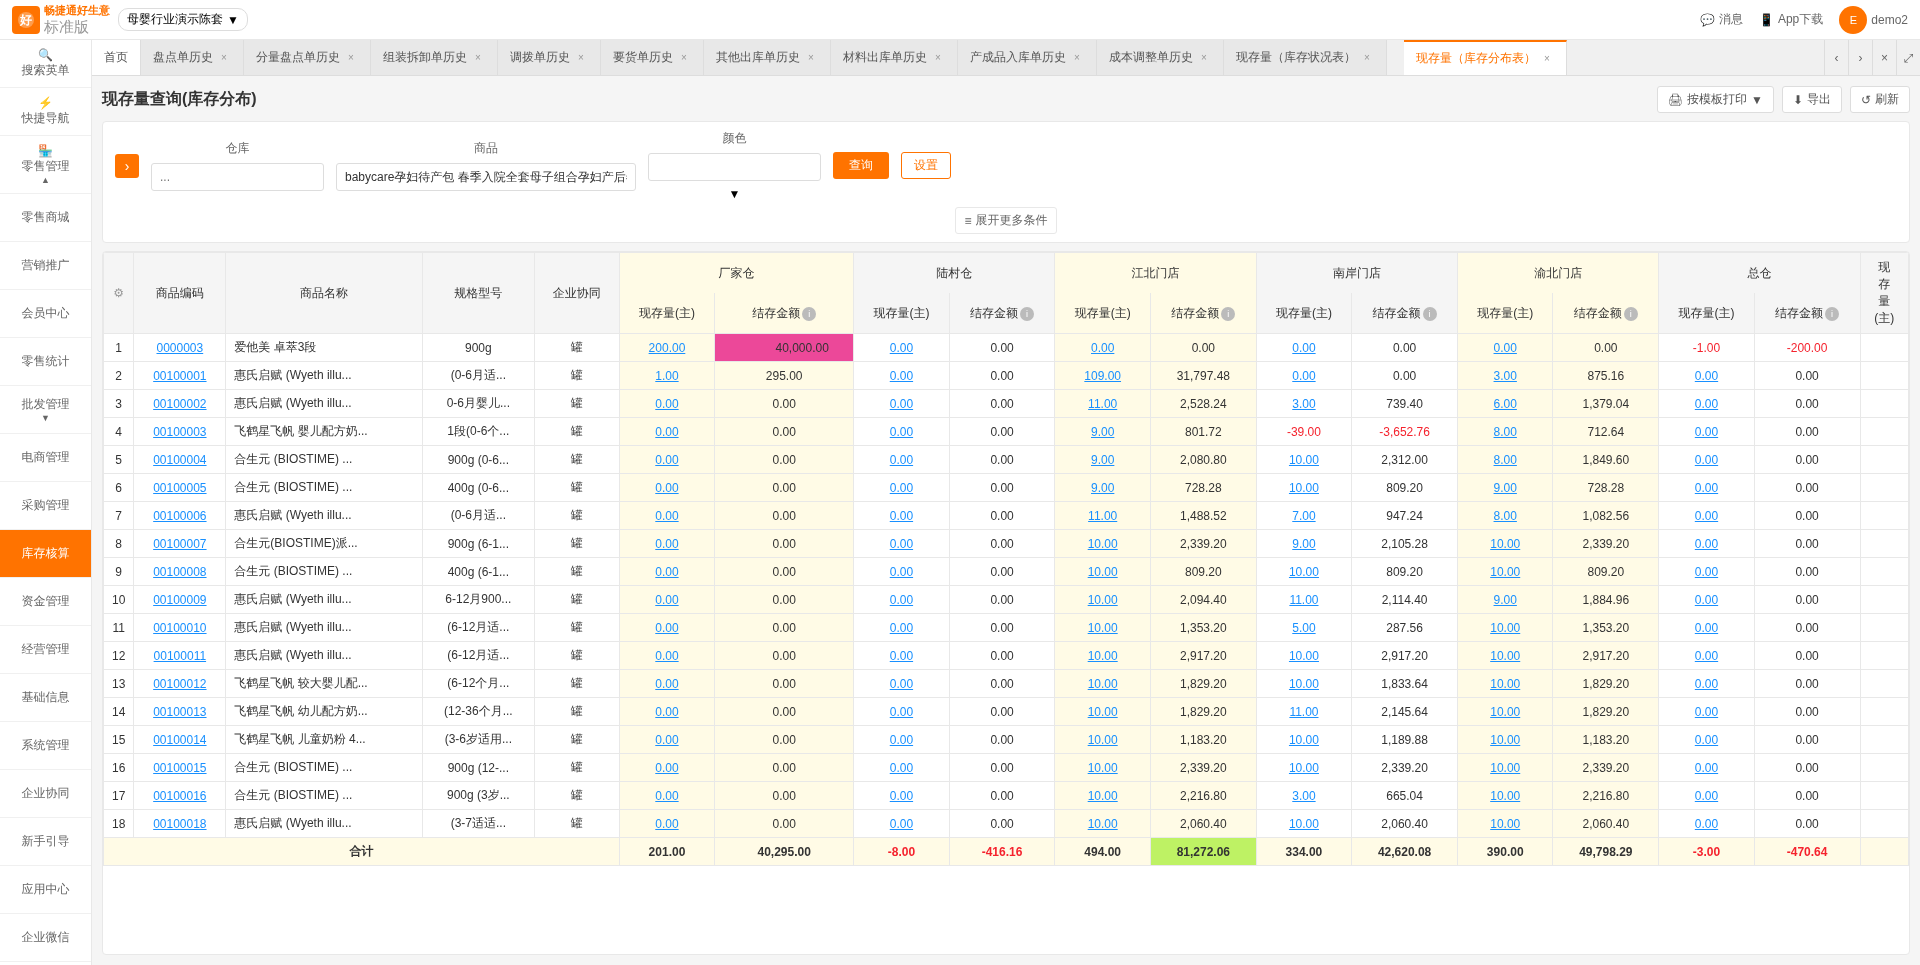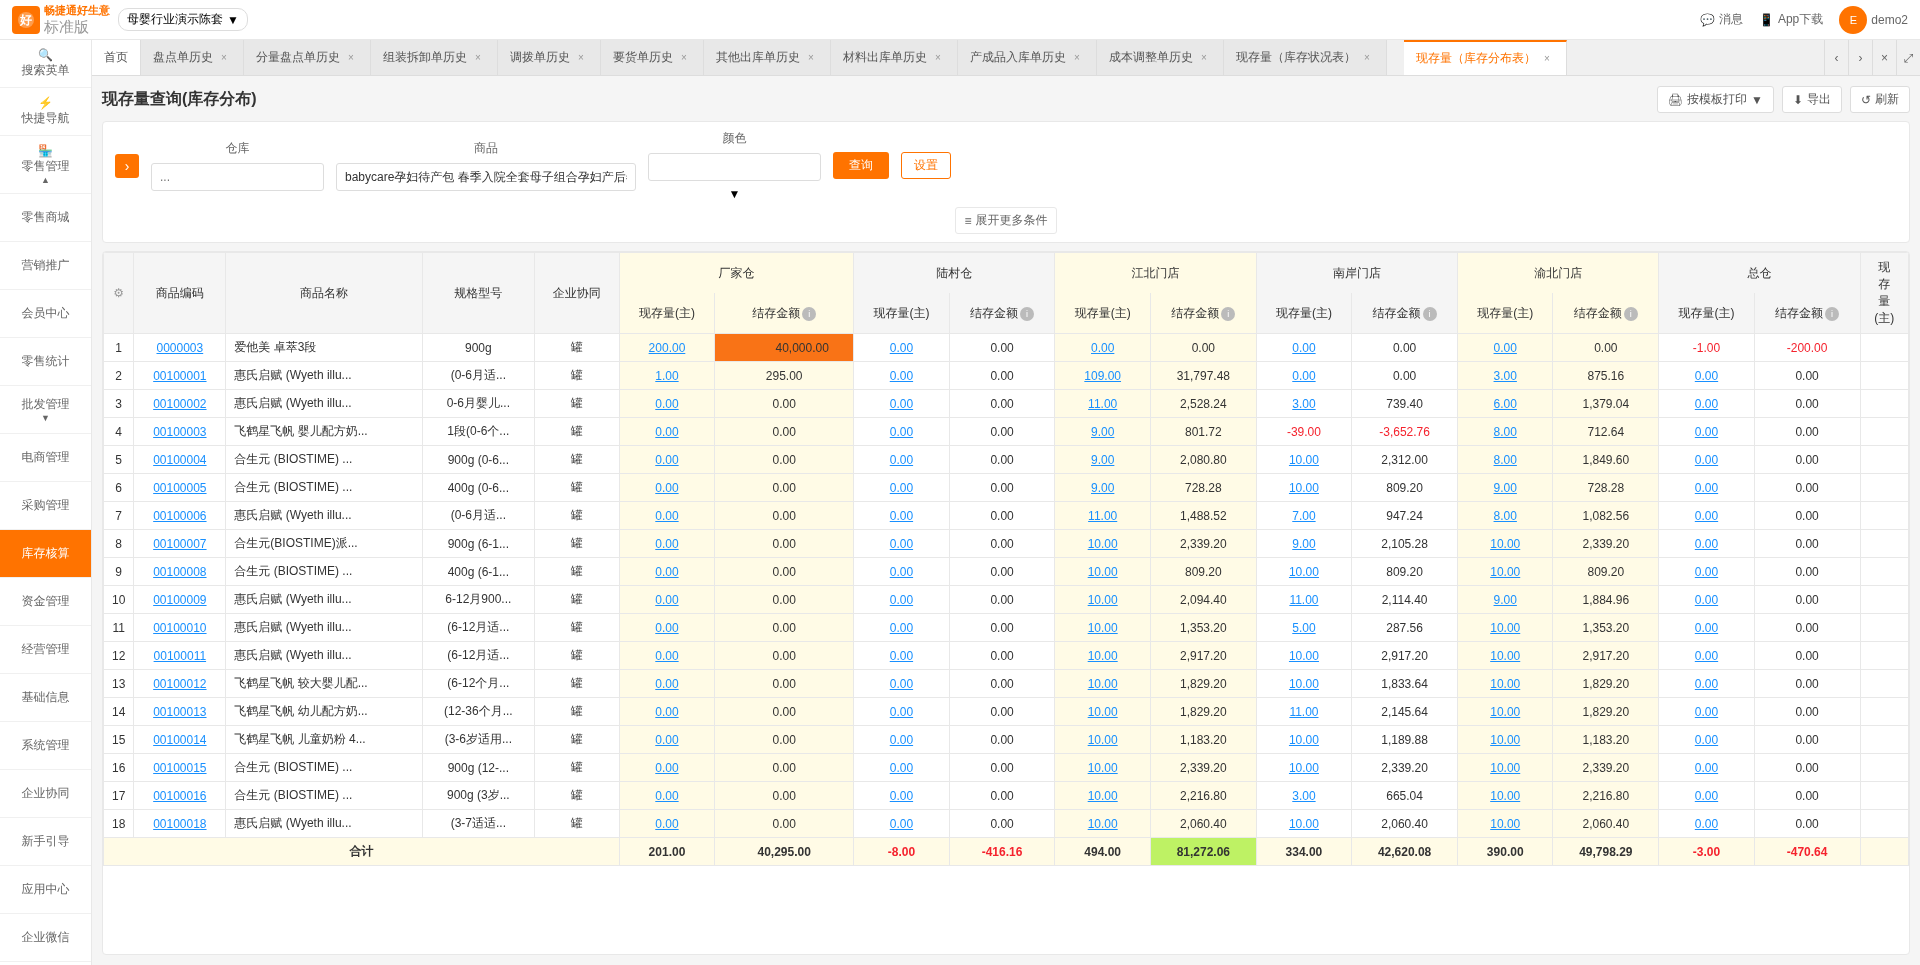--- a/index.html
+++ b/index.html
@@ -531,21 +531,21 @@
           </tr>
         </thead>
         <tbody id="table-body">
         <tr>
     <td>1</td>
     <td><span class="num-link">0000003</span></td>
     <td style="text-align:left;">爱他美 卓萃3段</td>
     <td>900g</td>
     <td>罐</td>
     <td style="background:#fffbe6;"><span class="num-link">200.00</span></td>
-    <td style="background:#f97316;padding-left:44px;">40,000.00</td>
+    <td style="background:#ec4899;padding-left:44px;">40,000.00</td>
     <td><span class="num-link">0.00</span></td>
     <td>0.00</td>
     <td style="background:#fffbe6;"><span class="num-link">0.00</span></td>
     <td style="background:#fffbe6;">0.00</td>
     <td><span class="num-link">0.00</span></td>
     <td>0.00</td>
     <td style="background:#fffbe6;"><span class="num-link">0.00</span></td>
     <td style="background:#fffbe6;">0.00</td>
     <td><span class="num-red">-1.00</span></td>
     <td class="num-red">-200.00</td>

